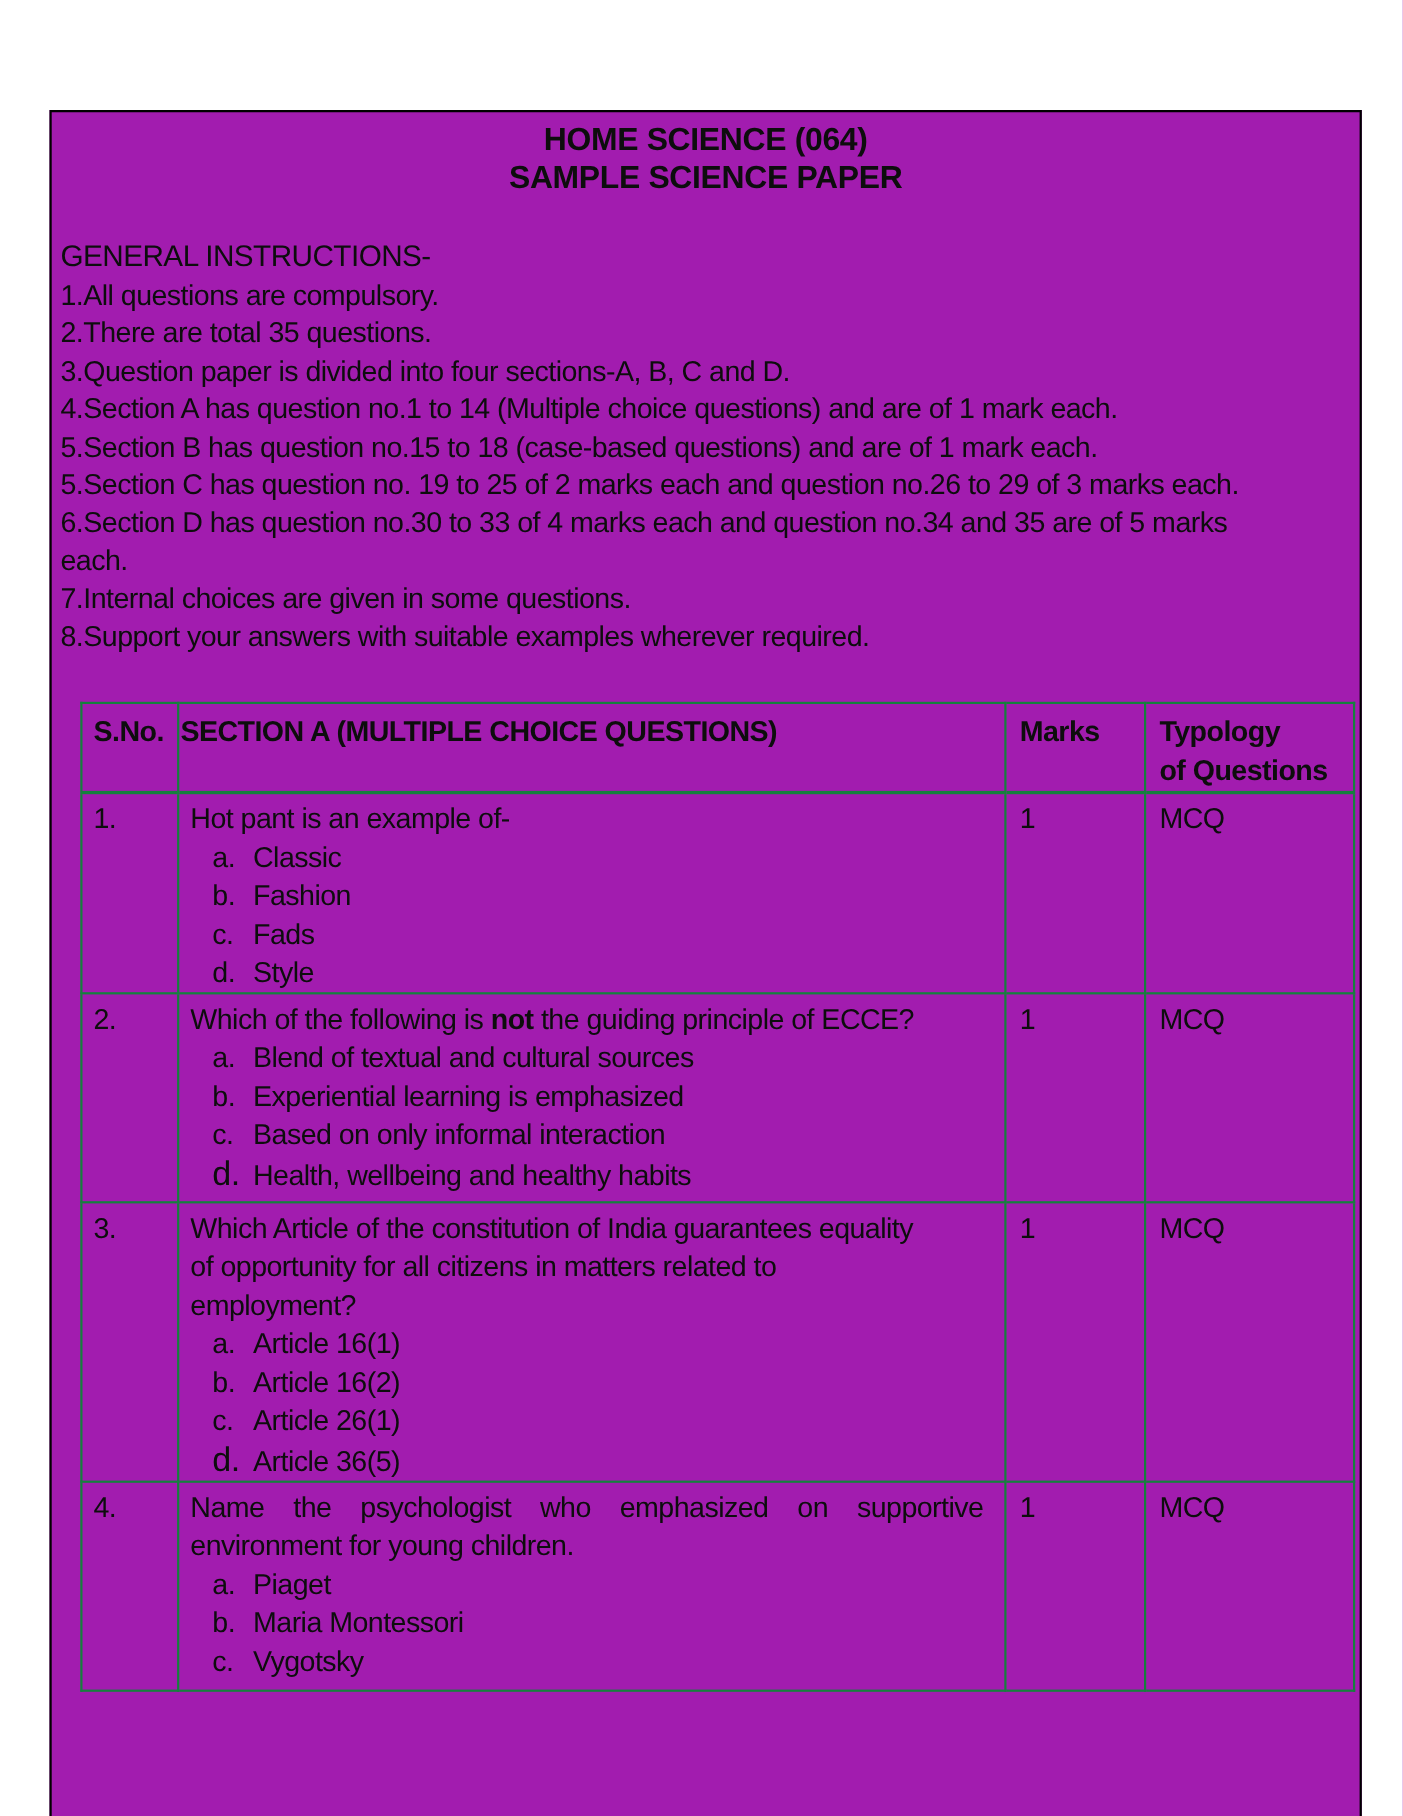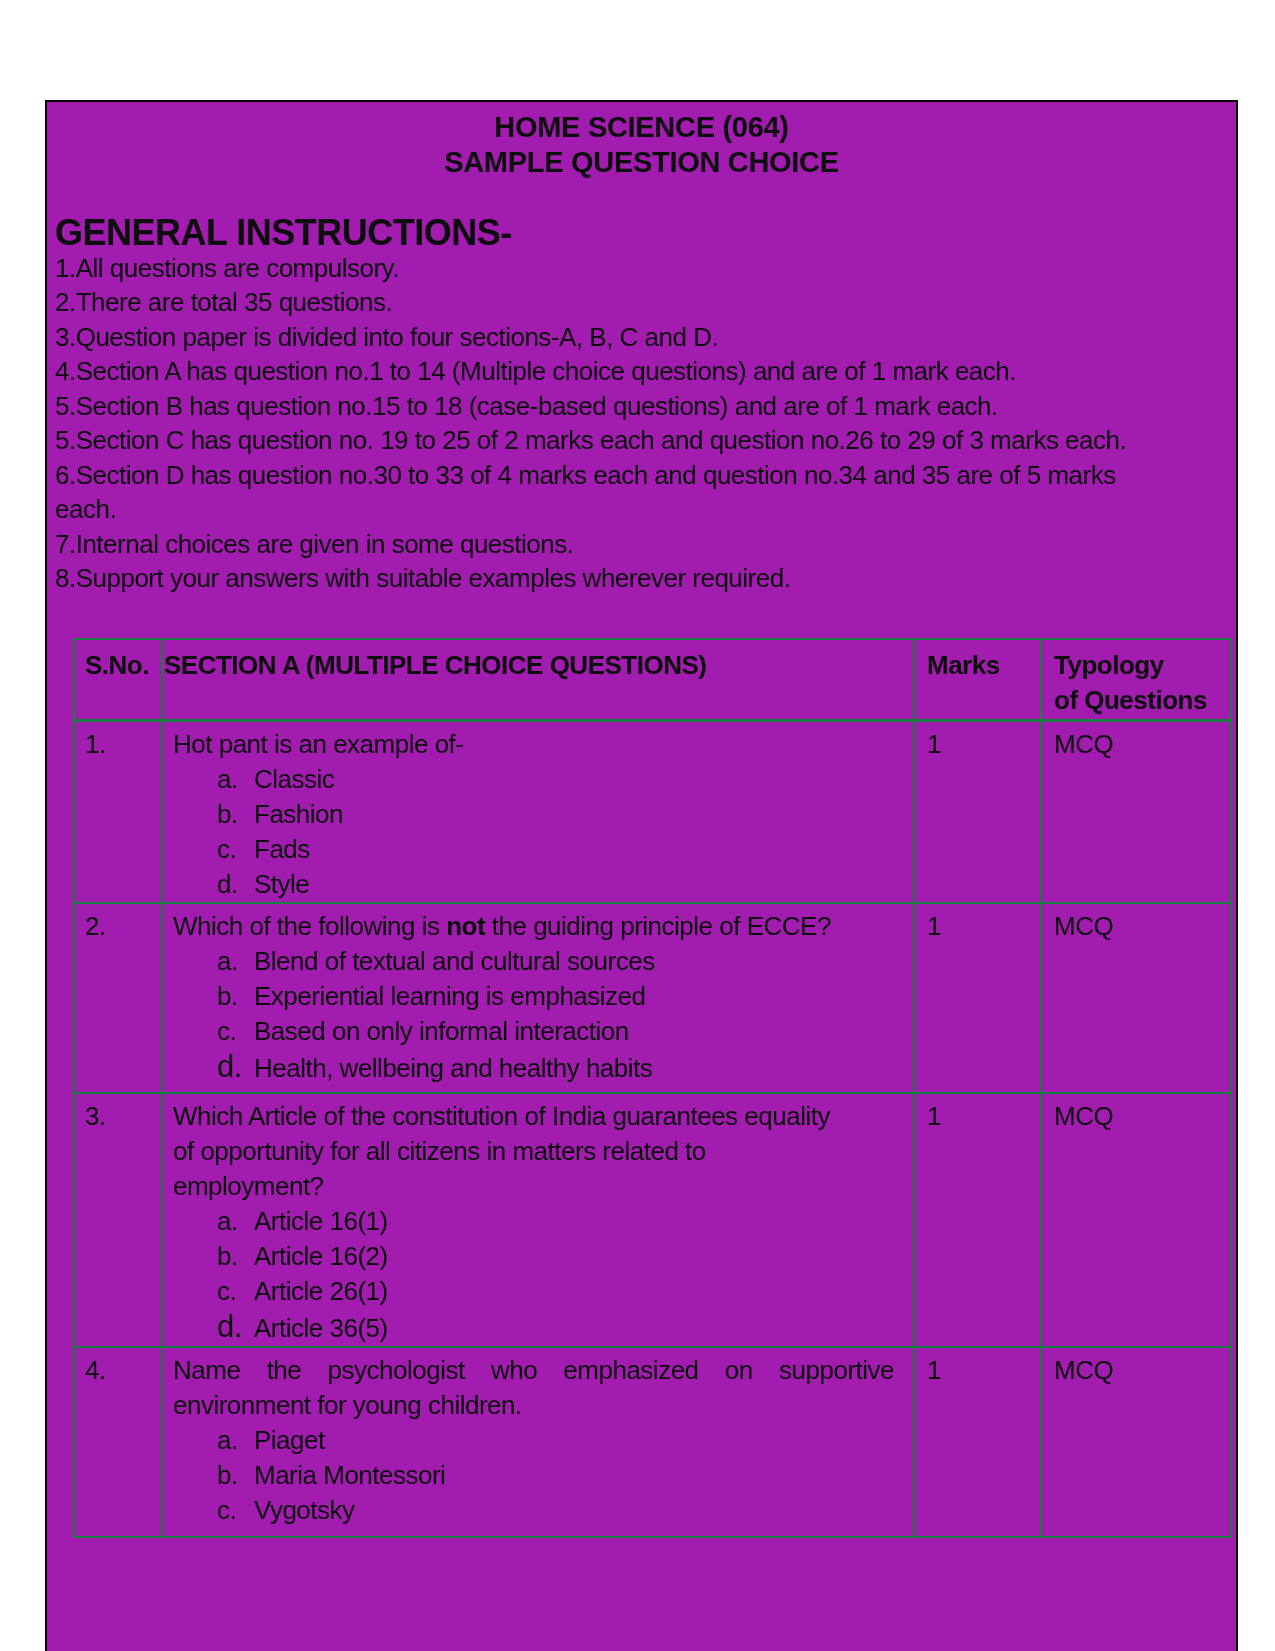--- a/index.html
+++ b/index.html
@@ -7,59 +7,59 @@
        font-family:"Liberation Sans",sans-serif;color:#0d0d0d;}
   .page{position:absolute;left:45px;top:100px;width:1193px;height:1651px;
         box-sizing:border-box;border:2px solid #000;border-bottom-width:5px;
         overflow:hidden;background:#a21caf;}
   .titleblock{margin-top:8px;}
   .tline{text-align:center;font-weight:bold;font-size:29px;line-height:35px;letter-spacing:-0.3px;}
   .metaline{position:relative;}
   .metaline .left{position:absolute;left:10px;top:0;}
   .metaline .right{position:absolute;right:16px;top:0;}
   .instr{margin:36px 14px 0 8px;font-size:26px;line-height:34.5px;letter-spacing:-0.5px;}
-  .instr .heading{font-weight:bold;font-size:36px;}
+  .instr .heading{font-weight:normal;font-size:27px;}
   .instr .iline{white-space:nowrap;overflow:hidden;}
   table.qp{border-collapse:collapse;table-layout:fixed;margin:42px 0 0 26px;
            font-size:26px;line-height:35px;letter-spacing:-0.5px;}
   table.qp col.c-sno{width:88px;}
   table.qp col.c-q{width:752px;}
   table.qp col.c-marks{width:127px;}
   table.qp col.c-typ{width:190px;}
   table.qp th,table.qp td{border:2px solid #15803d;vertical-align:top;text-align:left;
            font-weight:normal;overflow:hidden;}
   table.qp th{font-weight:bold;border-bottom-width:3px;padding-top:8px;}
   th.h-sno{padding-left:10px;}
   th.h-section{text-align:center;}
   th.h-marks{padding-left:12px;}
   th.h-typ{padding-left:12px;}
   td.sno{padding:5px 4px 0 10px;}
   td.qcell{padding:5px 19px 0 10px;}
   td.marks{padding:5px 4px 0 12px;}
   td.typ{padding:5px 6px 0 12px;}
   .qline{white-space:nowrap;overflow:hidden;}
   .jline{text-align:justify;text-align-last:justify;white-space:normal;}
-  .opt{margin-left:44px;white-space:nowrap;overflow:hidden;}
+  .opt{margin-left:20px;white-space:nowrap;overflow:hidden;}
   .opt .letter{display:inline-block;width:37px;}
   .opt .letter.lg{font-size:31px;}
   .b{font-weight:bold;}
   tr.hrow{height:72px;}
   tr.r0{height:176px;}
   tr.r1{height:190px;}
   tr.r2{height:249px;}
   tr.r3{height:190px;}
 </style>
 </head>
 <body>
 
 <div class="page">
 
   <div class="titleblock">
     <div class="tline">HOME SCIENCE (064)</div>
-    <div class="tline">SAMPLE QUESTION CHOICE</div>
+    <div class="tline">SAMPLE SCIENCE PAPER</div>
   </div>
 
   <div class="instr">
     <div class="heading">GENERAL INSTRUCTIONS-</div>
     <div class="iline">1.All questions are compulsory.</div>
     <div class="iline">2.There are total 35 questions.</div>
     <div class="iline">3.Question paper is divided into four sections-A, B, C and D.</div>
     <div class="iline">4.Section A has question no.1 to 14 (Multiple choice questions) and are of 1 mark each.</div>
     <div class="iline">5.Section B has question no.15 to 18 (case-based questions) and are of 1 mark each.</div>
     <div class="iline">5.Section C has question no. 19 to 25 of 2 marks each and question no.26 to 29 of 3 marks each.</div>

